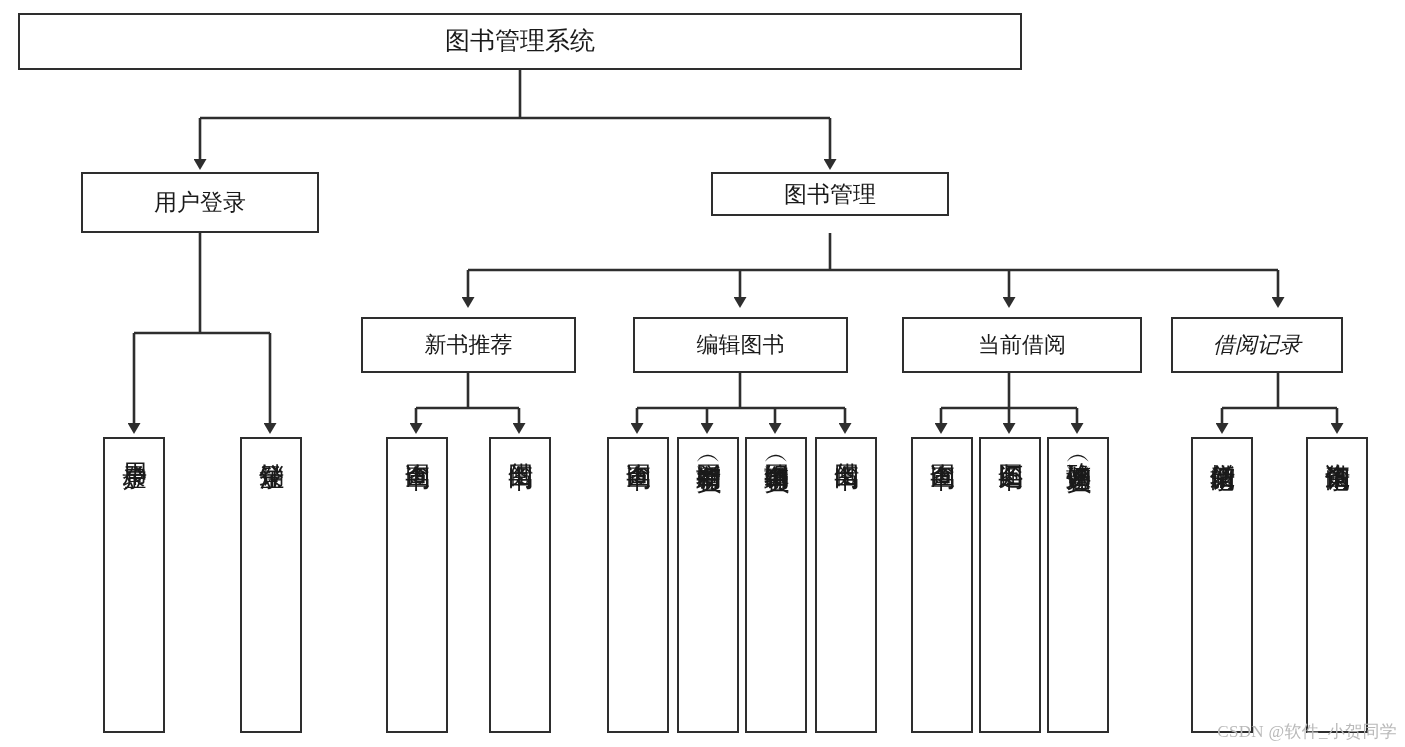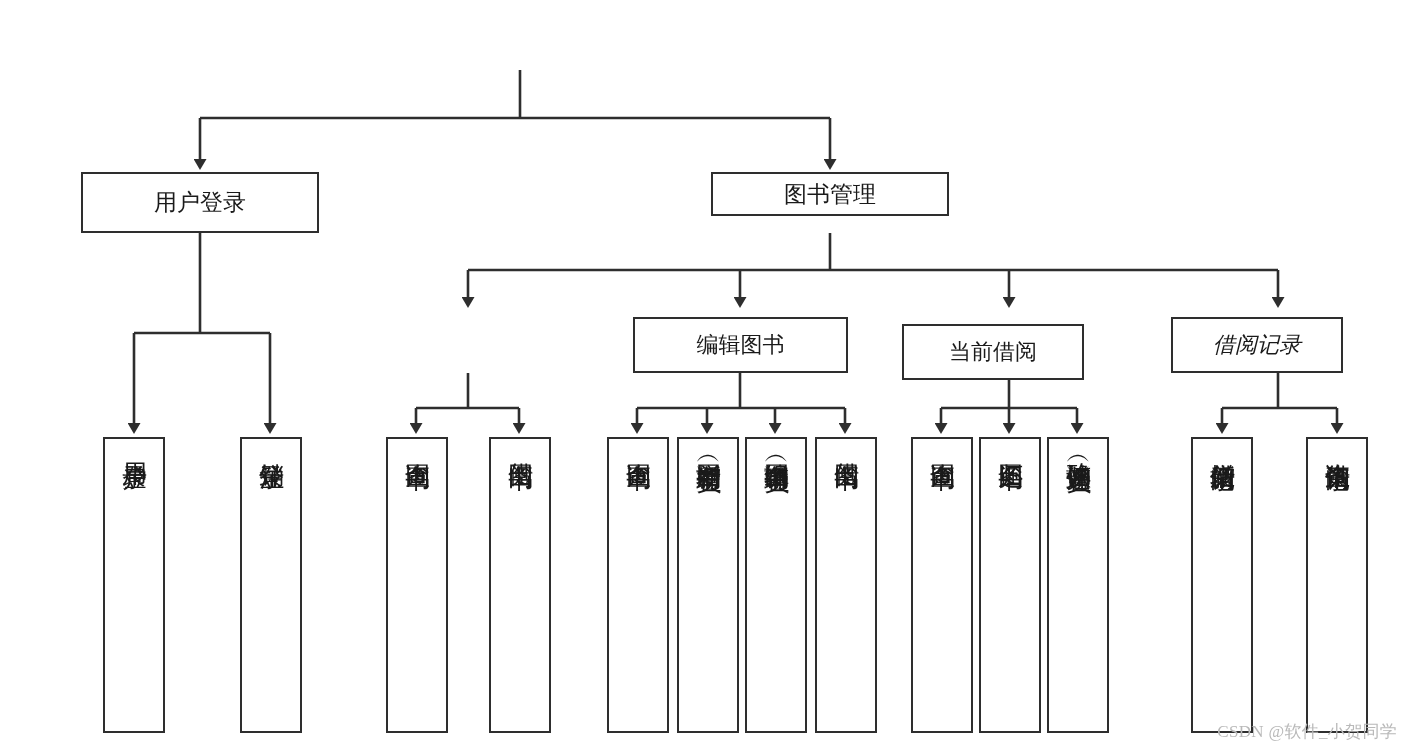--- a/index.html
+++ b/index.html
@@ -137,35 +137,41 @@
     <path class="edge-line" d="M941,408 L941,424" marker-end="url(#arrow)"></path>
     <path class="edge-line" d="M1009,408 L1009,424" marker-end="url(#arrow)"></path>
     <path class="edge-line" d="M1077,408 L1077,424" marker-end="url(#arrow)"></path>
 
     <path class="edge-line" d="M1278,373 L1278,408"></path>
     <path class="edge-line" d="M1222,408 L1337,408"></path>
     <path class="edge-line" d="M1222,408 L1222,424" marker-end="url(#arrow)"></path>
     <path class="edge-line" d="M1337,408 L1337,424" marker-end="url(#arrow)"></path>
   </svg>
 
+  <div class="node root" style="left:18px; top:13px; width:1004px; height:57px;">
+    <span class="node-label">图书管理系统</span>
+  </div>
 
   <div class="node lvl2" style="left:81px; top:172px; width:238px; height:61px;">
     <span class="node-label">用户登录</span>
   </div>
 
   <div class="node lvl2" style="left:711px; top:172px; width:238px; height:44px;">
     <span class="node-label">图书管理</span>
   </div>
 
+  <div class="node lvl3" style="left:361px; top:317px; width:215px; height:56px;">
+    <span class="node-label">新书推荐</span>
+  </div>
 
   <div class="node lvl3" style="left:633px; top:317px; width:215px; height:56px;">
     <span class="node-label">编辑图书</span>
   </div>
 
-  <div class="node lvl3" style="left:902px; top:324px; width:182px; height:56px;">
+  <div class="node lvl3" style="left:902px; top:317px; width:240px; height:56px;">
     <span class="node-label">当前借阅</span>
   </div>
 
   <div class="node lvl3" style="left:1171px; top:317px; width:172px; height:56px;font-style:italic;">
     <span class="node-label">借阅记录</span>
   </div>
 
   <div class="node leaf" style="left:103px; top:437px; width:62px; height:296px;">
     <span class="node-label">用户登录</span>
   </div>

